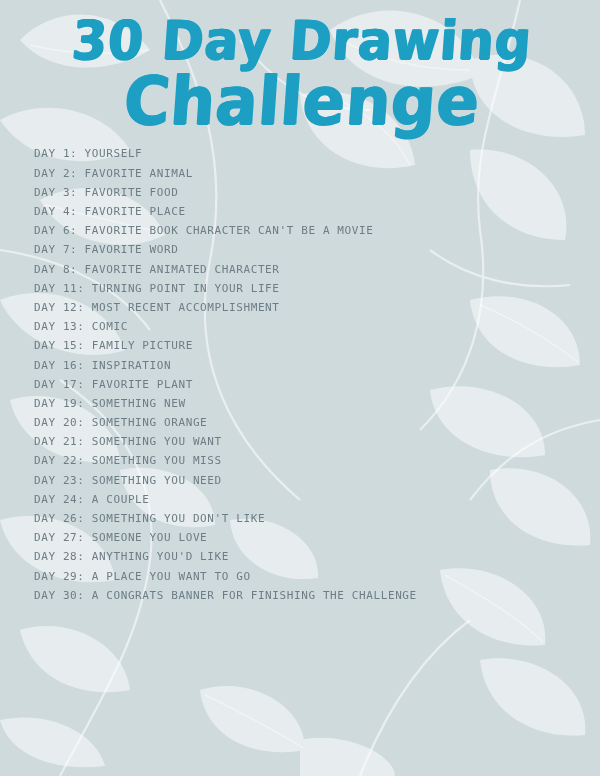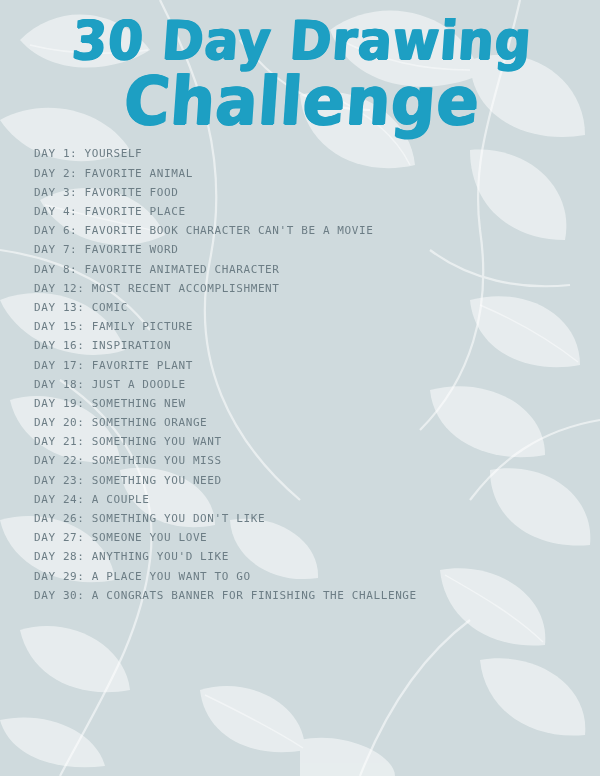--- a/index.html
+++ b/index.html
@@ -156,26 +156,26 @@
     </div>
 
     <ul class="day-list">
       <li>DAY 1: YOURSELF</li>
       <li>DAY 2: FAVORITE ANIMAL</li>
       <li>DAY 3: FAVORITE FOOD</li>
       <li>DAY 4: FAVORITE PLACE</li>
       <li>DAY 6: FAVORITE BOOK CHARACTER  CAN'T BE A MOVIE</li>
       <li>DAY 7: FAVORITE WORD</li>
       <li>DAY 8: FAVORITE ANIMATED CHARACTER</li>
+      <li>DAY 11: TURNING POINT IN YOUR LIFE</li>
       <li>DAY 12: MOST RECENT ACCOMPLISHMENT</li>
       <li>DAY 13: COMIC</li>
       <li>DAY 15: FAMILY PICTURE</li>
       <li>DAY 16: INSPIRATION</li>
       <li>DAY 17: FAVORITE PLANT</li>
-      <li>DAY 18: JUST A DOODLE</li>
       <li>DAY 19: SOMETHING NEW</li>
       <li>DAY 20: SOMETHING ORANGE</li>
       <li>DAY 21: SOMETHING YOU WANT</li>
       <li>DAY 22: SOMETHING YOU MISS</li>
       <li>DAY 23: SOMETHING YOU NEED</li>
       <li>DAY 24: A COUPLE</li>
       <li>DAY 26: SOMETHING YOU DON'T LIKE</li>
       <li>DAY 27: SOMEONE YOU LOVE</li>
       <li>DAY 28: ANYTHING YOU'D LIKE</li>
       <li>DAY 29: A PLACE YOU WANT TO GO</li>

